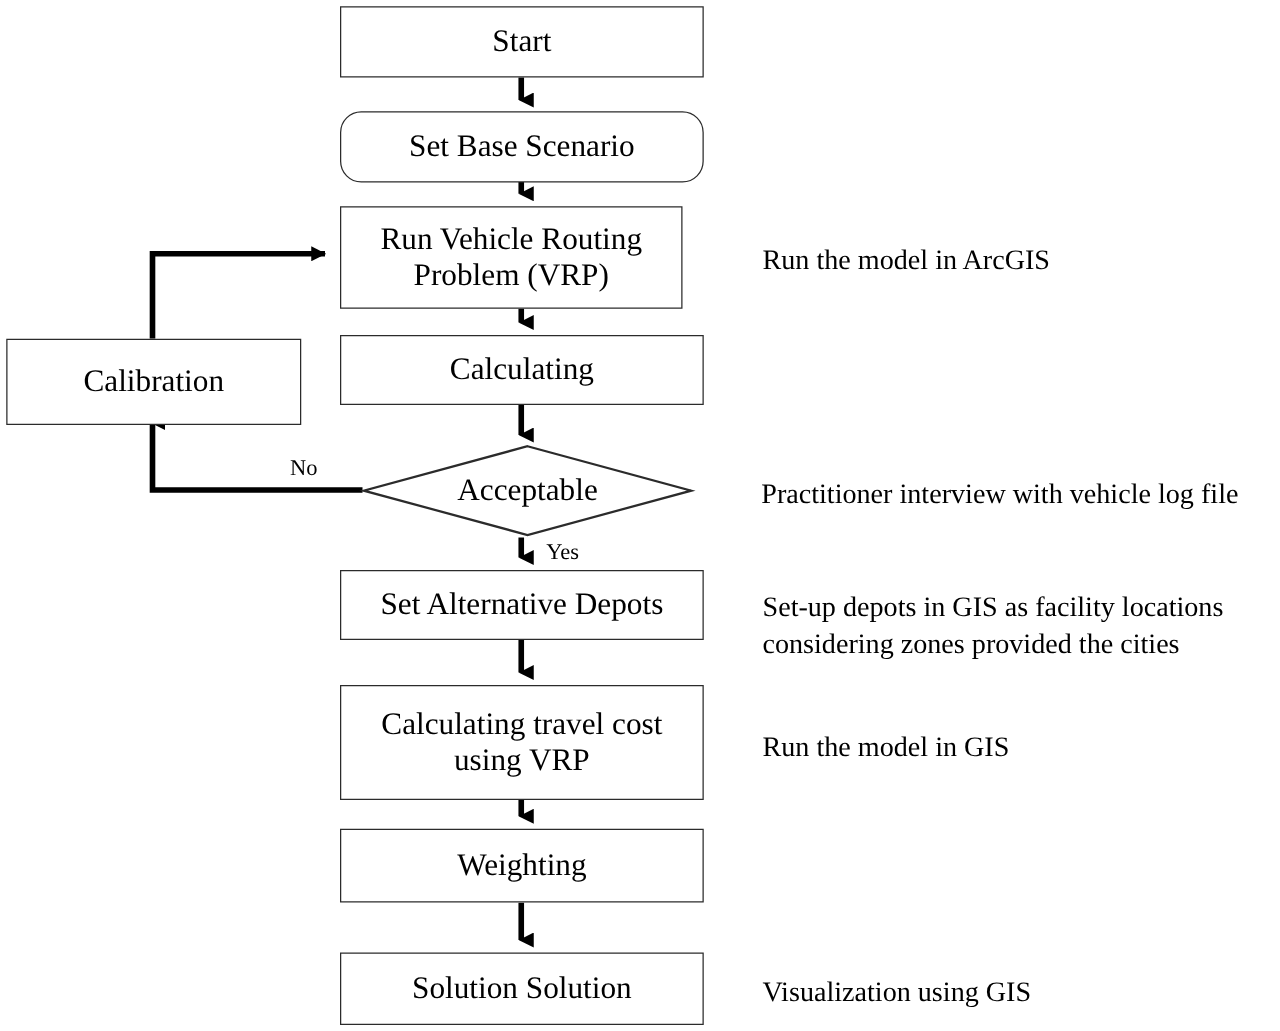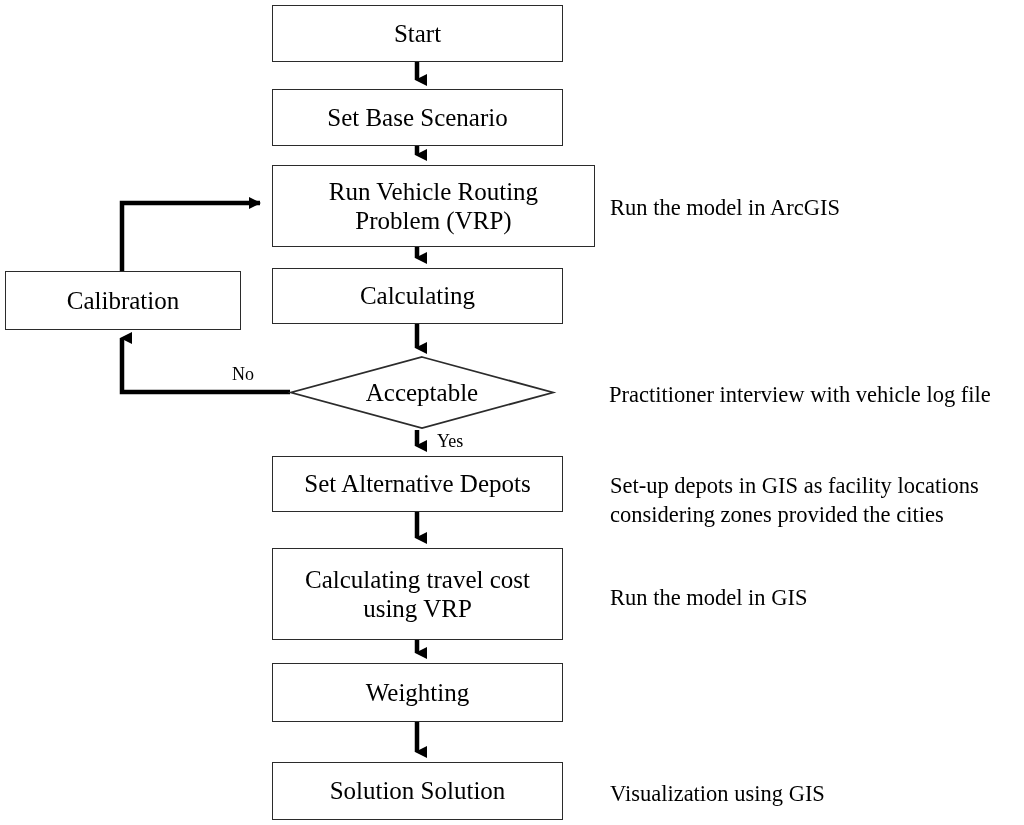--- a/index.html
+++ b/index.html
@@ -108,28 +108,28 @@
 
     <line x1="417" y1="512" x2="417" y2="538" stroke="#000" stroke-width="4.5" marker-end="url(#arrowDown)"></line>
 
     <line x1="417" y1="640" x2="417" y2="653" stroke="#000" stroke-width="4.5" marker-end="url(#arrowDown)"></line>
 
     <line x1="417" y1="722" x2="417" y2="752" stroke="#000" stroke-width="4.5" marker-end="url(#arrowDown)"></line>
   </svg>
 
   <div class="node" style="left:272px; top:5px; width:291px; height:57px;">Start</div>
 
-  <div class="node" style="left:272px; top:89px; width:291px; height:57px;">Set Base Scenario</div>
+  <div class="node" style="left:272px; top:89px; width:291px; height:57px;border-radius:17px;">Set Base Scenario</div>
 
-  <div class="node" style="left:272px; top:165px; width:323px; height:82px;">Run Vehicle Routing
+  <div class="node" style="left:272px; top:165px; width:274px; height:82px;">Run Vehicle Routing
 Problem (VRP)</div>
 
   <div class="node" style="left:272px; top:268px; width:291px; height:56px;">Calculating</div>
 
-  <div class="node" style="left:5px; top:271px; width:236px; height:59px;">Calibration</div>
+  <div class="node" style="left:5px; top:271px; width:236px; height:69px;">Calibration</div>
 
   <div class="diamond-wrap" style="left:290px; top:356px; width:264px; height:73px;">
     <svg width="264" height="73" viewBox="0 0 264 73" xmlns="http://www.w3.org/2000/svg">
       <polygon points="132,1 263,36.5 132,72 1,36.5" fill="#ffffff" stroke="#2b2b2b" stroke-width="1.8"></polygon>
     </svg>
     <div class="diamond-text">Acceptable</div>
   </div>
 
   <div class="node" style="left:272px; top:456px; width:291px; height:56px;">Set Alternative Depots</div>
 

